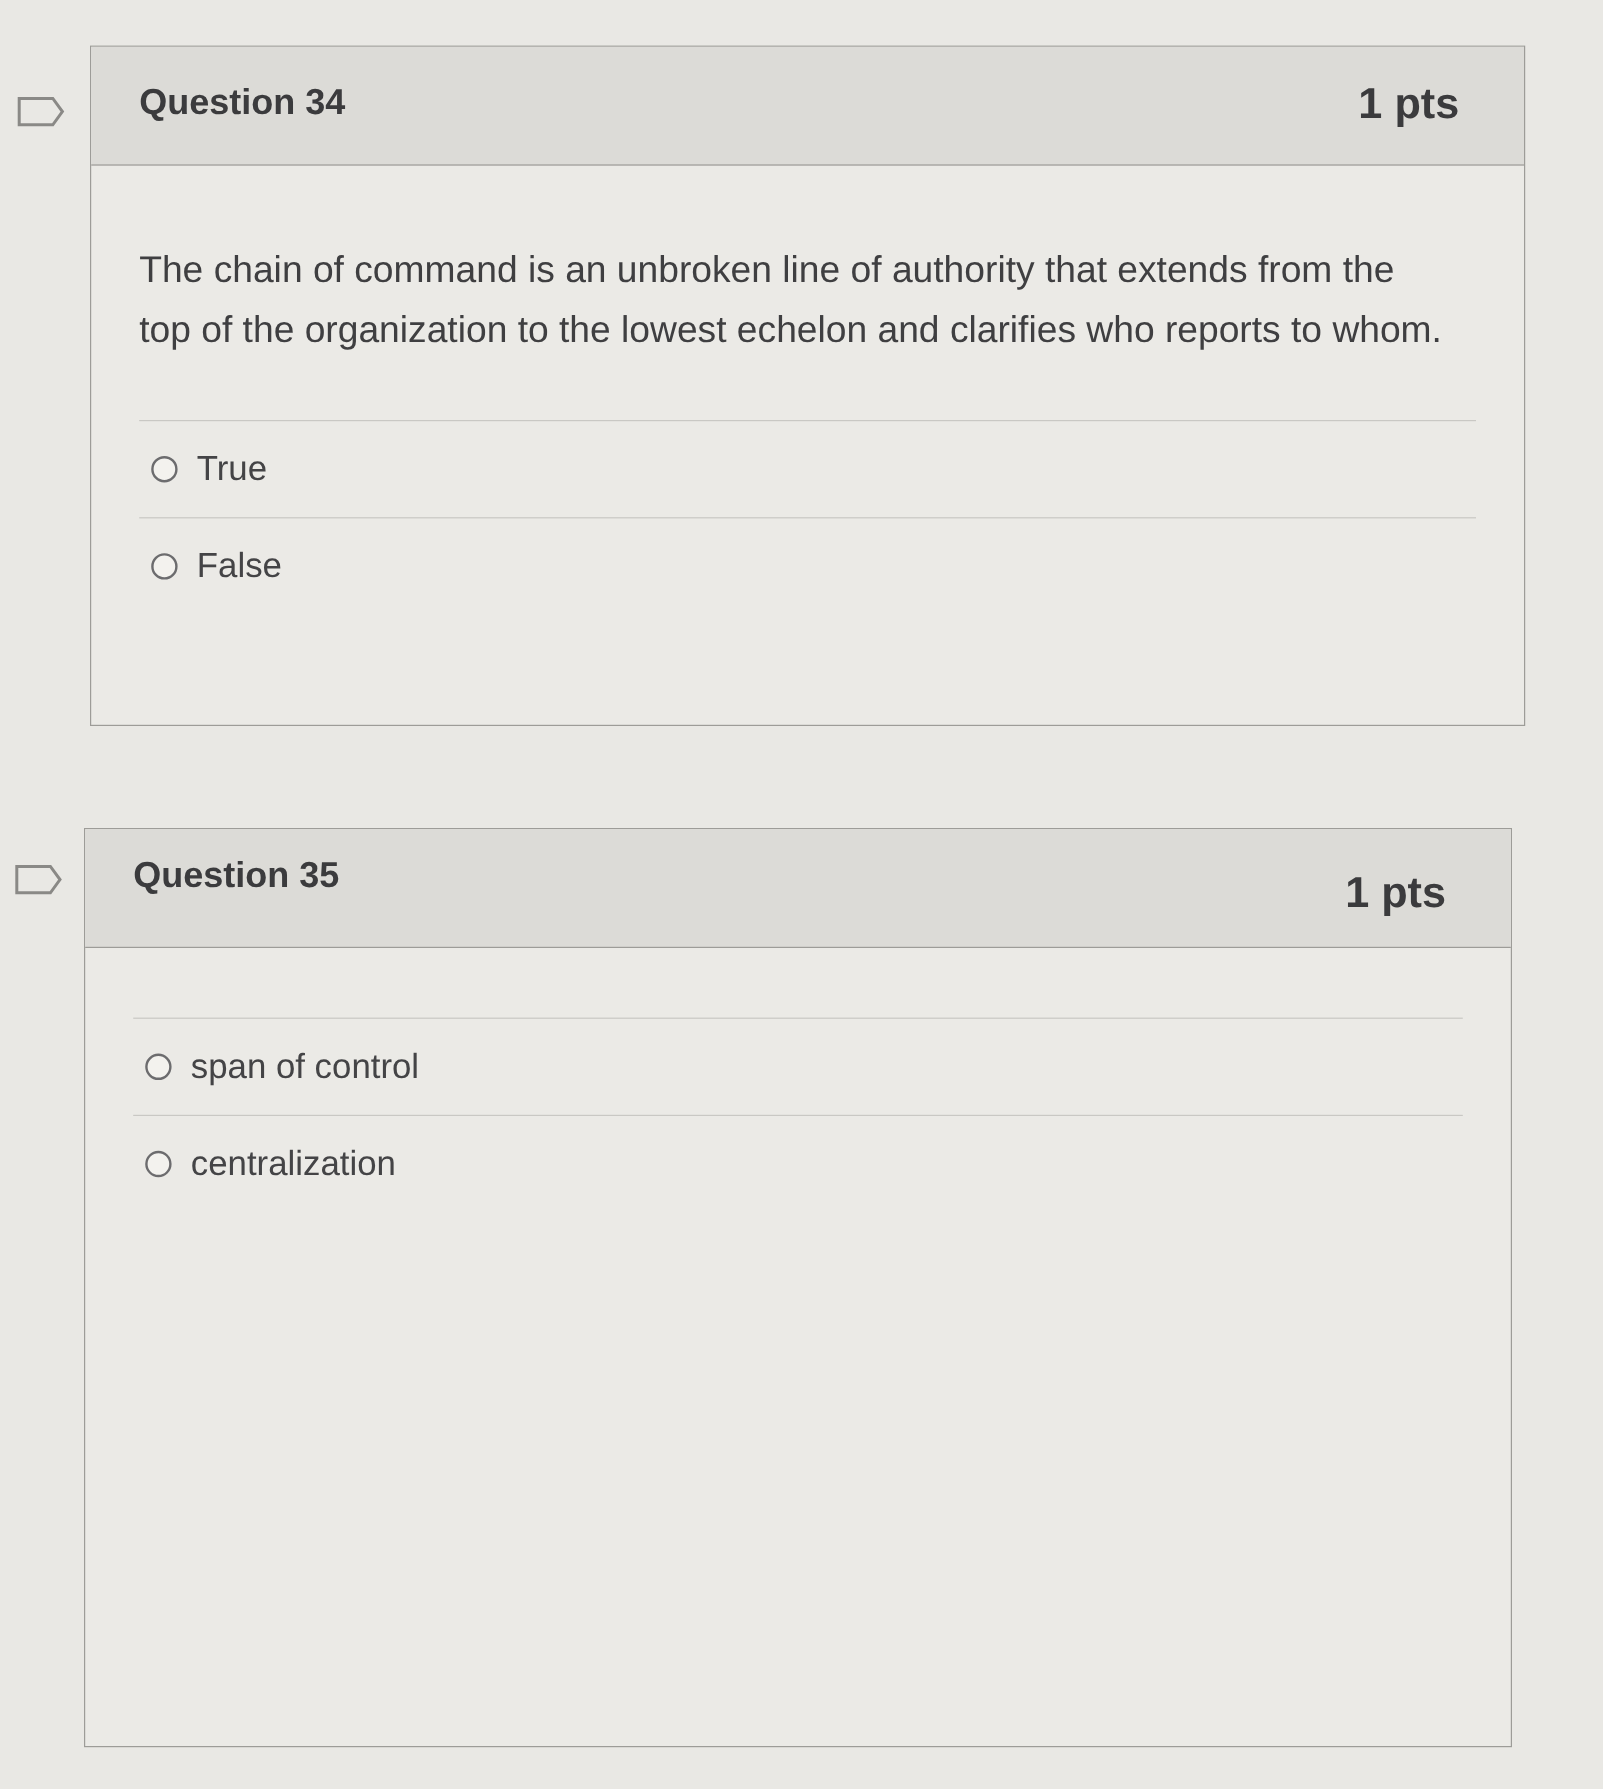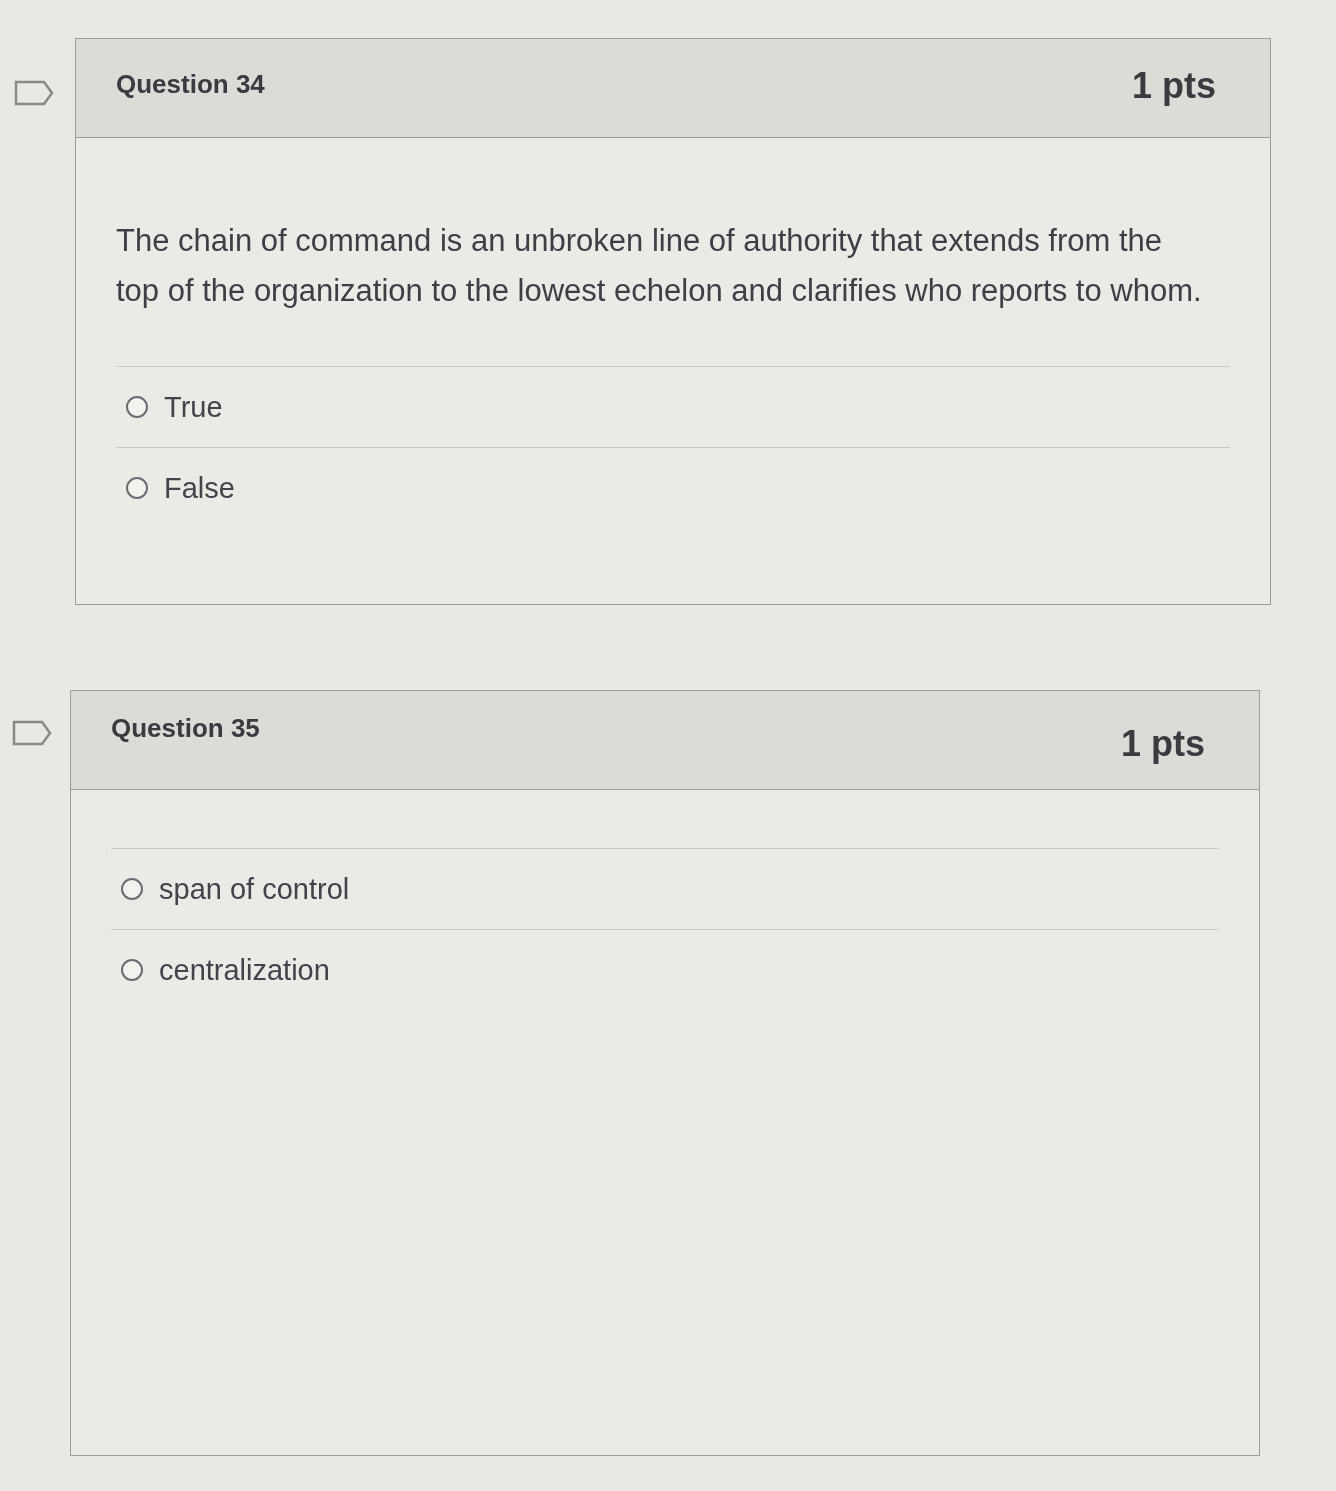--- a/index.html
+++ b/index.html
@@ -22,21 +22,21 @@
     box-sizing: border-box;
   }
   .q-header {
     background: #dcdbd7;
     border-bottom: 1.5px solid #9d9c98;
     height: 98px;
     position: relative;
   }
   .q-title {
     position: absolute; left: 40px; top: 30px;
-    font-size: 26px; font-weight: bold; color: #3b3b3d; text-align: right;
+    font-size: 30px; font-weight: bold; color: #3b3b3d; text-align: right;
   }
   .q-pts {
     position: absolute; right: 54px; top: 26px;
     font-size: 36px; font-weight: bold; color: #3b3b3d;
   }
   .q-body { padding: 60px 40px 0 40px; }
   .q-text {
     font-size: 31px; line-height: 50px; color: #3f3f41;
     margin: 0 0 50px 0;
   }
@@ -62,21 +62,21 @@
 <body>
 
 <svg class="flag" style="left:14px; top:80px;" viewBox="0 0 40 26">
   <path d="M2 2 H30 L38 13 L30 24 H2 Z" fill="none" stroke="#8a8986" stroke-width="2.5"></path>
 </svg>
 <div class="question" style="left:75px; top:38px; width:1196px; height:567px;">
   <div class="q-header">
     <div class="q-title">Question 34</div>
     <div class="q-pts">1 pts</div>
   </div>
-  <div class="q-body" style="padding-top:78px;">
+  <div class="q-body" style="padding-top:62px;">
     <p class="q-text" style="margin-right:20px;">The chain of command is an unbroken line of authority that extends from the top of the organization to the lowest echelon and clarifies who reports to whom.</p>
     <div class="answers">
       <label class="answer">
         <span class="radio"></span>
         <span class="answer-label">True</span>
       </label>
       <label class="answer">
         <span class="radio"></span>
         <span class="answer-label">False</span>
       </label>

